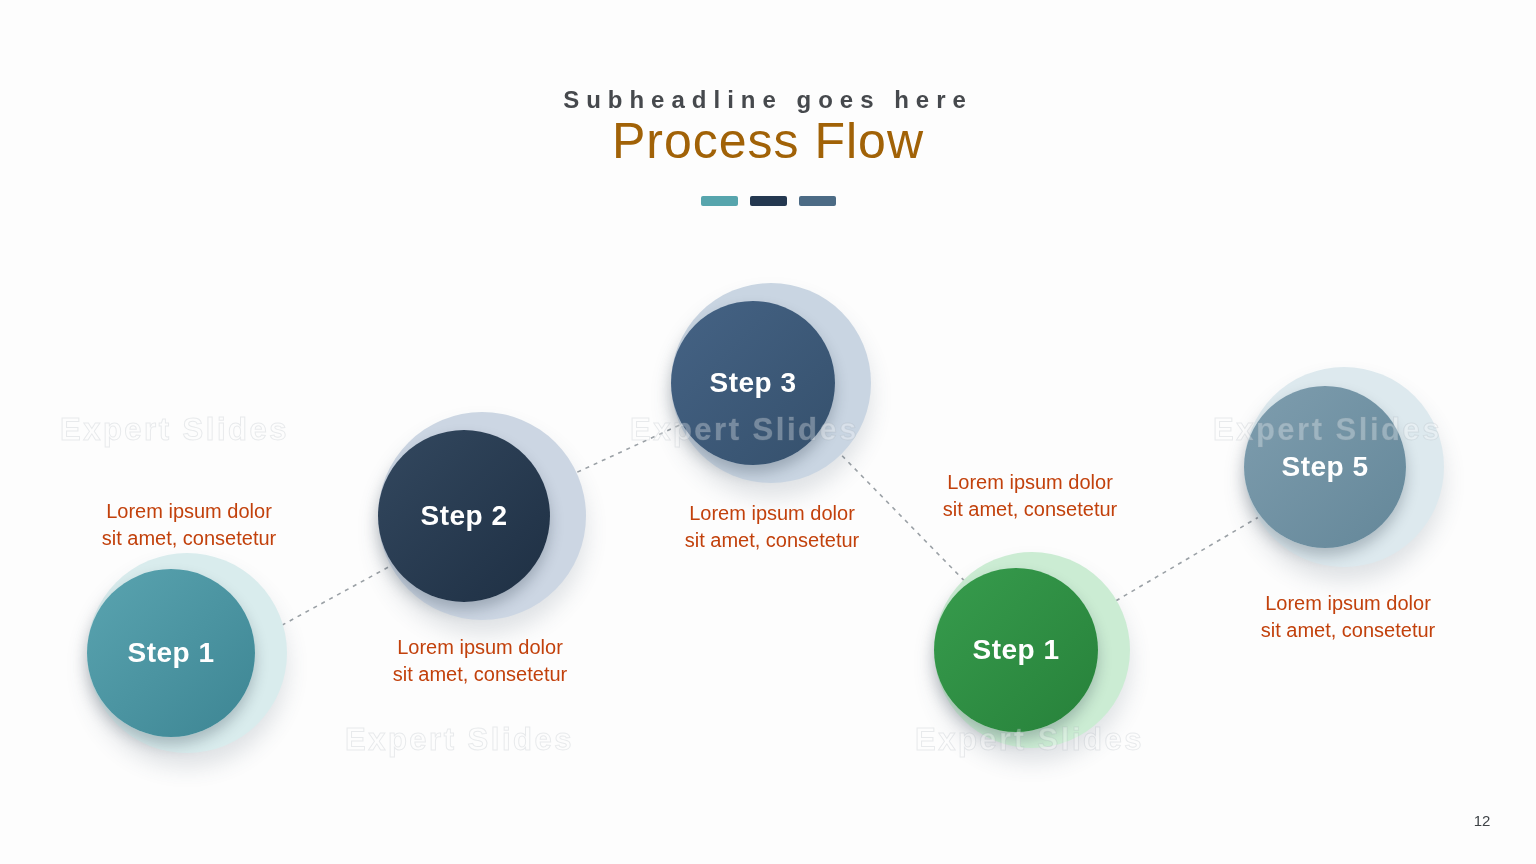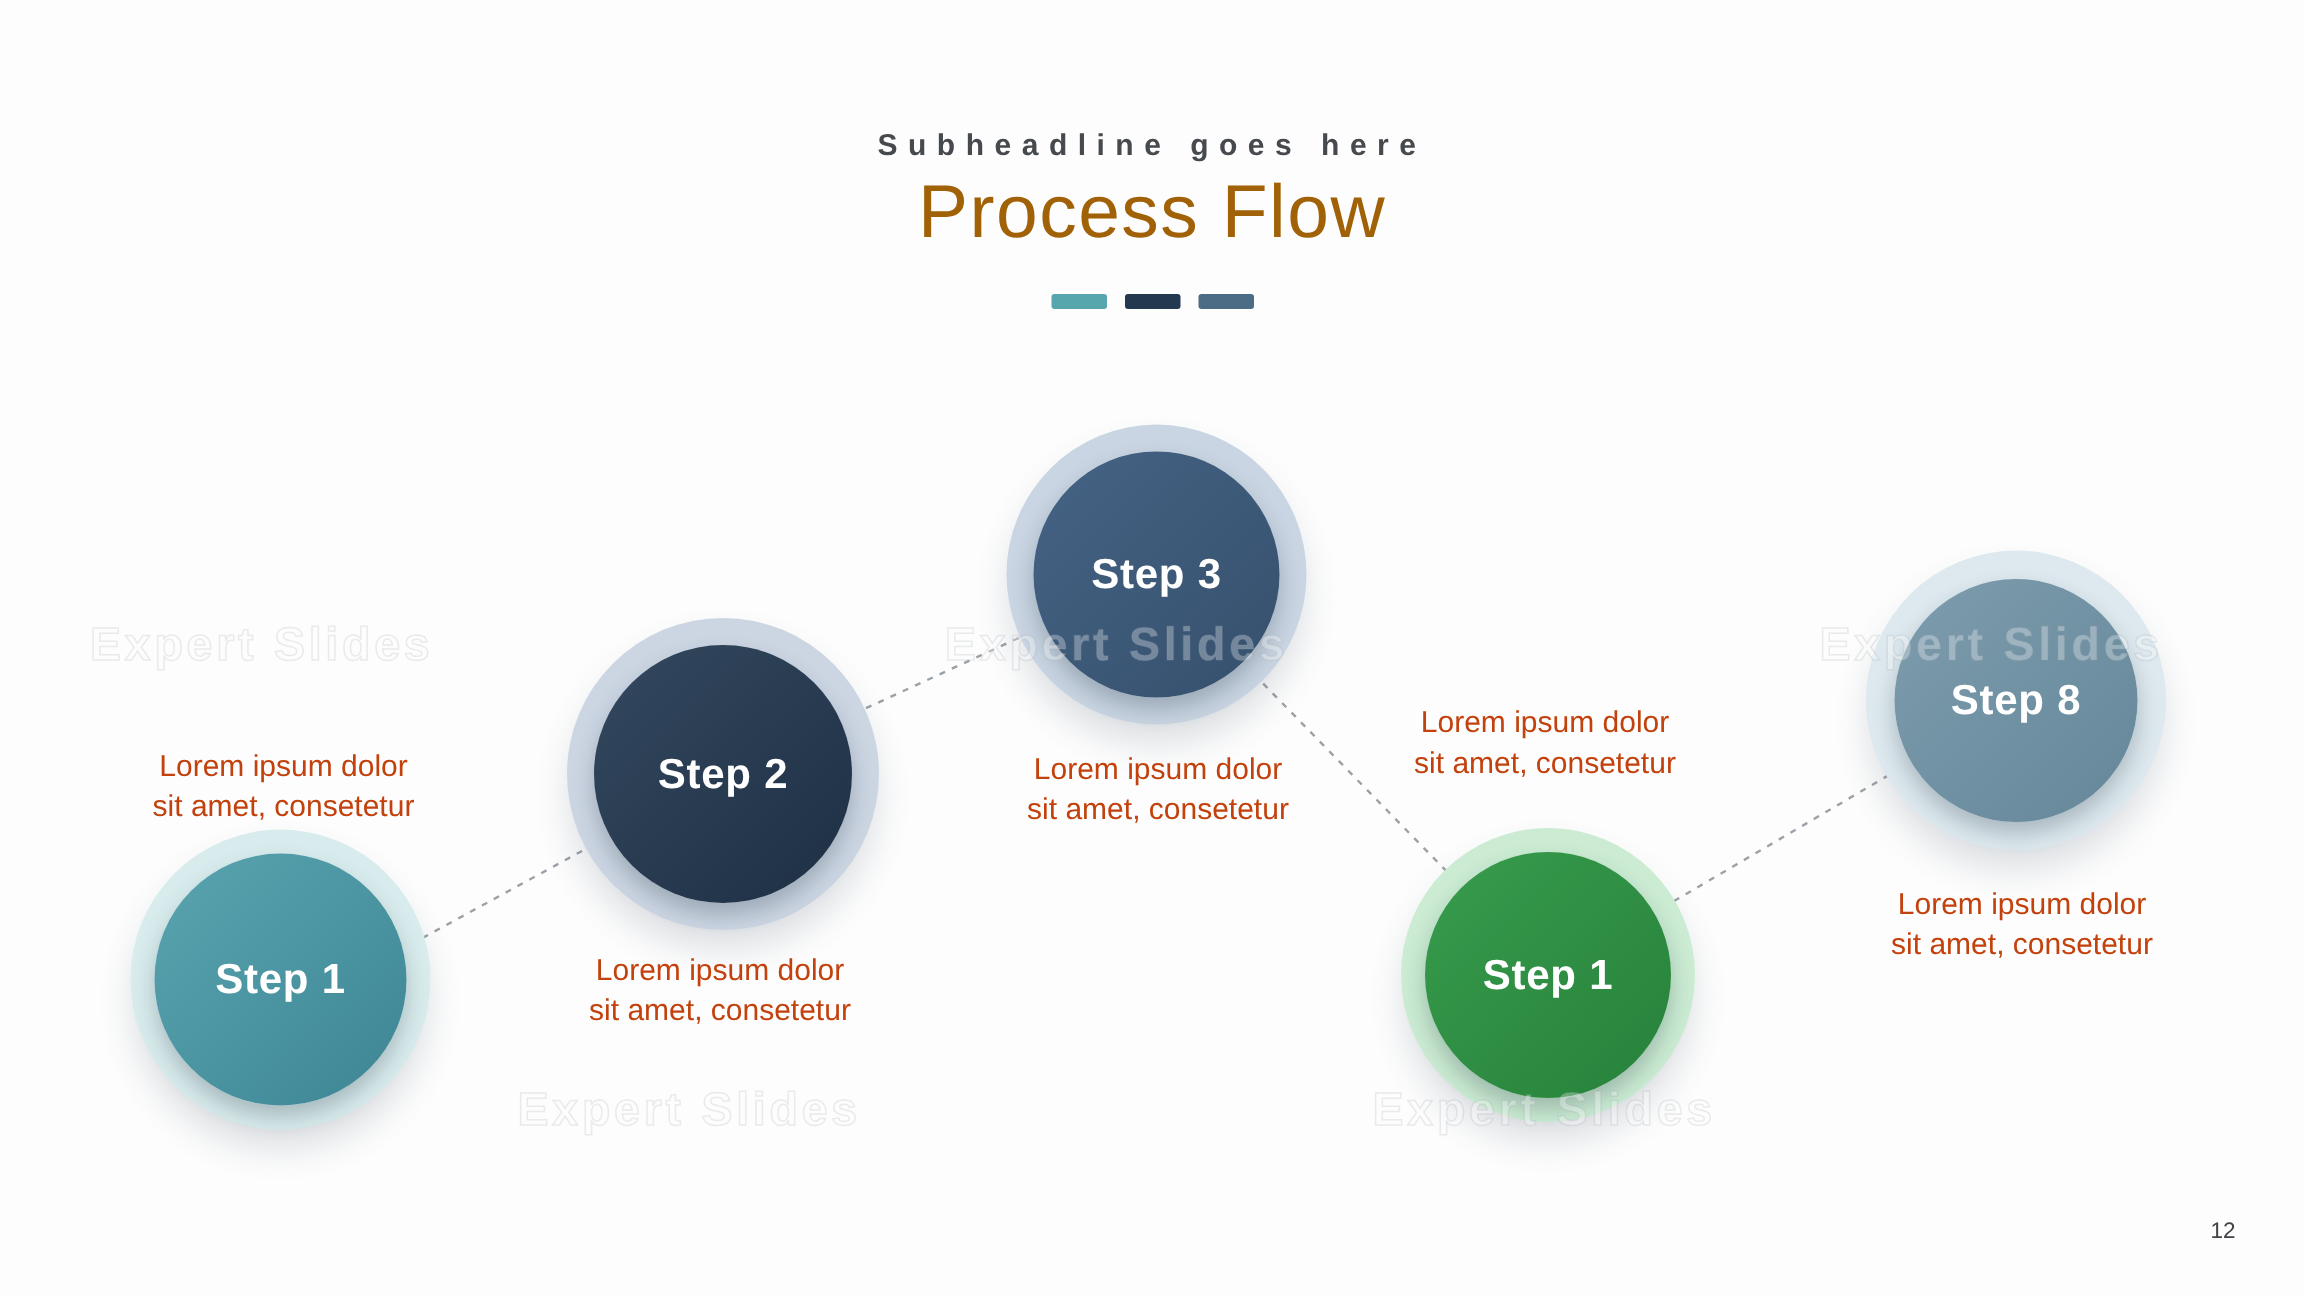--- a/index.html
+++ b/index.html
@@ -3,37 +3,37 @@
 <meta charset="utf-8">
 <style>
   html,body{margin:0;padding:0;background:#e8e8e8;font-family:"Liberation Sans",sans-serif;}
   .slide{
     position:relative;width:1536px;height:864px;background:#fdfdfd;overflow:hidden;
     margin:0 auto;
   }
   
   .subheadline{
     position:absolute;top:86px;left:0;width:100%;text-align:center;
-    font-size:20px;font-weight:600;letter-spacing:7px;color:#46494d;
+    font-size:24px;font-weight:600;letter-spacing:7px;color:#46494d;
   }
   .title{
     position:absolute;top:112px;left:0;width:100%;text-align:center;
     font-size:50px;font-weight:400;letter-spacing:1px;color:#a16207;
   }
   .accent-dashes{
     position:absolute;top:196px;left:0;width:100%;
     display:flex;justify-content:center;gap:12px;
   }
   .accent-dashes span{width:37px;height:10px;border-radius:2px;display:block;}
   
   .connectors{position:absolute;left:0;top:0;width:1536px;height:864px;}
   
   .step-halo{
     position:absolute;border-radius:50%;
-    display:flex;align-items:center;justify-content:center;
+    display:flex;align-items:center;
     background:var(--halo);
     box-shadow:0 14px 22px rgba(60,80,100,0.16);
   }
   .step-circle{
     border-radius:50%;
     display:flex;align-items:center;justify-content:center;
     background:linear-gradient(135deg,var(--c1) 0%,var(--c2) 100%);
     box-shadow:0 8px 14px rgba(25,40,55,0.25);
   }
   .step-label{color:#ffffff;font-size:28px;font-weight:700;letter-spacing:0.5px;}
@@ -103,21 +103,21 @@
       <span class="step-label">Step 3</span>
     </div>
   </div>
   <div class="step-halo s4" style="--halo: #cbecd3; --c1: #379c4d; --c2: #27813a;">
     <div class="step-circle">
       <span class="step-label">Step 1</span>
     </div>
   </div>
   <div class="step-halo s5" style="--halo: #dde9ee; --c1: #7e9dae; --c2: #648799;">
     <div class="step-circle">
-      <span class="step-label">Step 8</span>
+      <span class="step-label">Step 5</span>
     </div>
   </div>
 
   <div class="desc d1">
     <span>Lorem ipsum dolor</span>
     <span>sit amet, consetetur</span>
   </div>
   <div class="desc d2">
     <span>Lorem ipsum dolor</span>
     <span>sit amet, consetetur</span>

